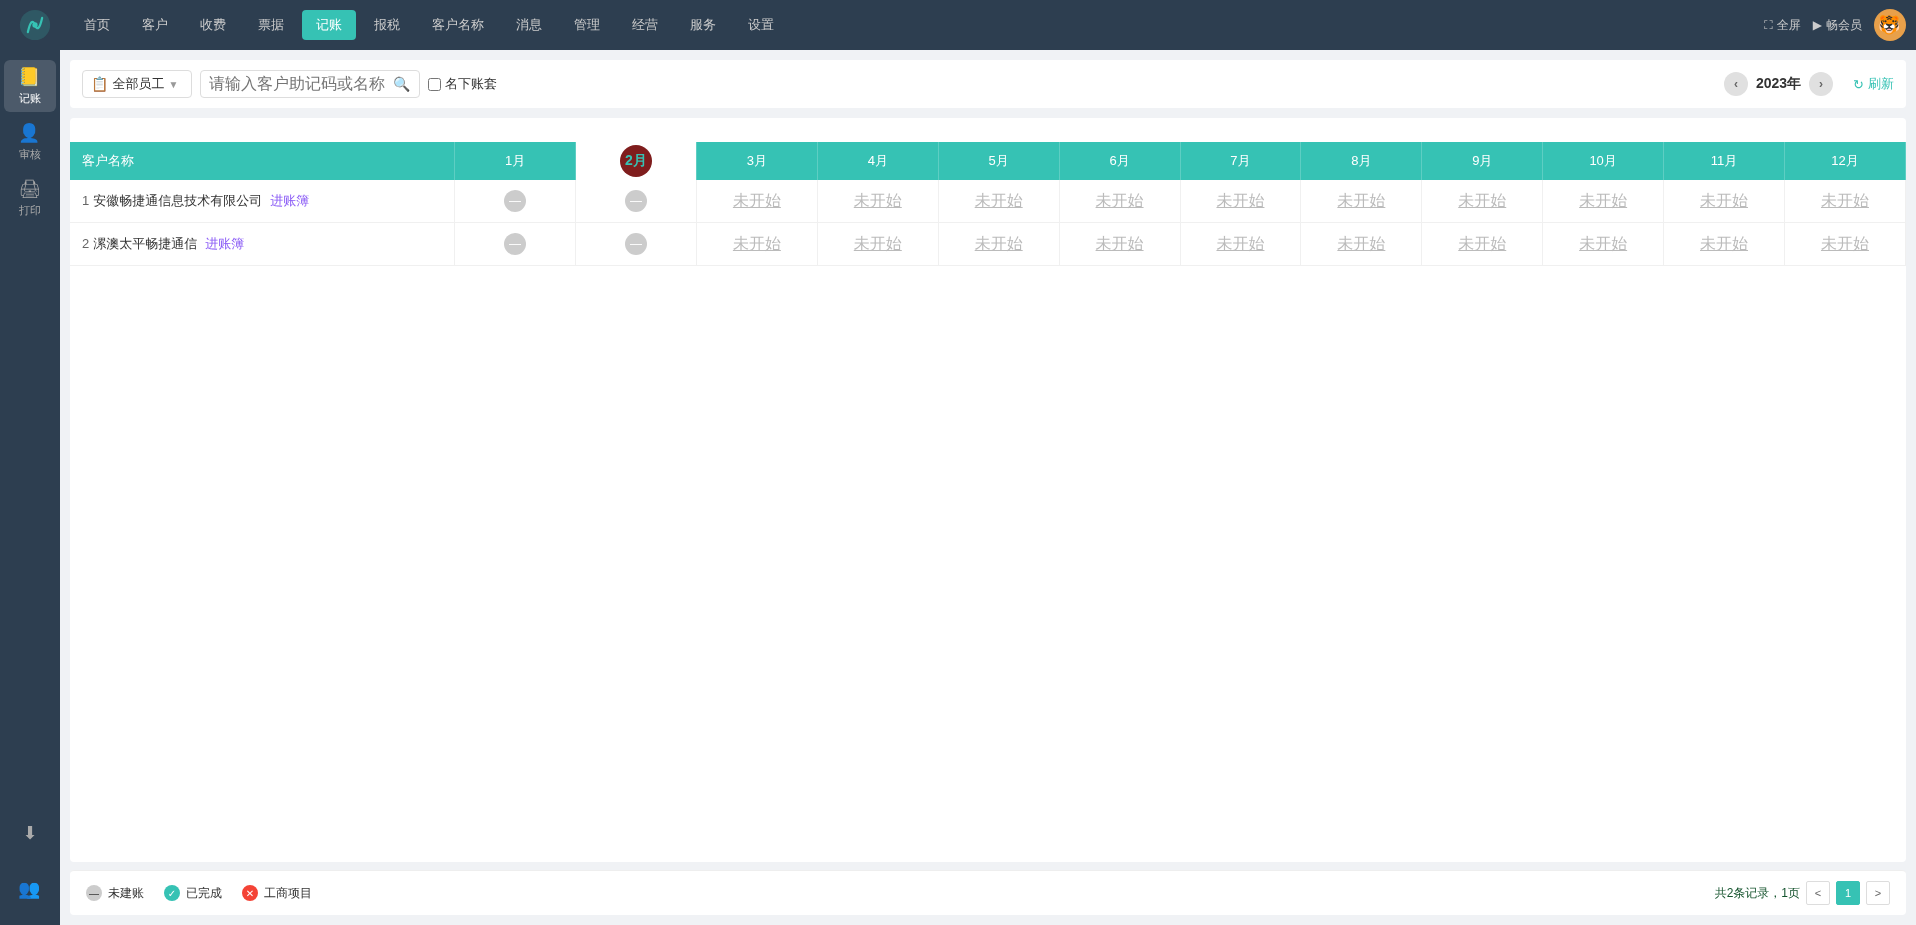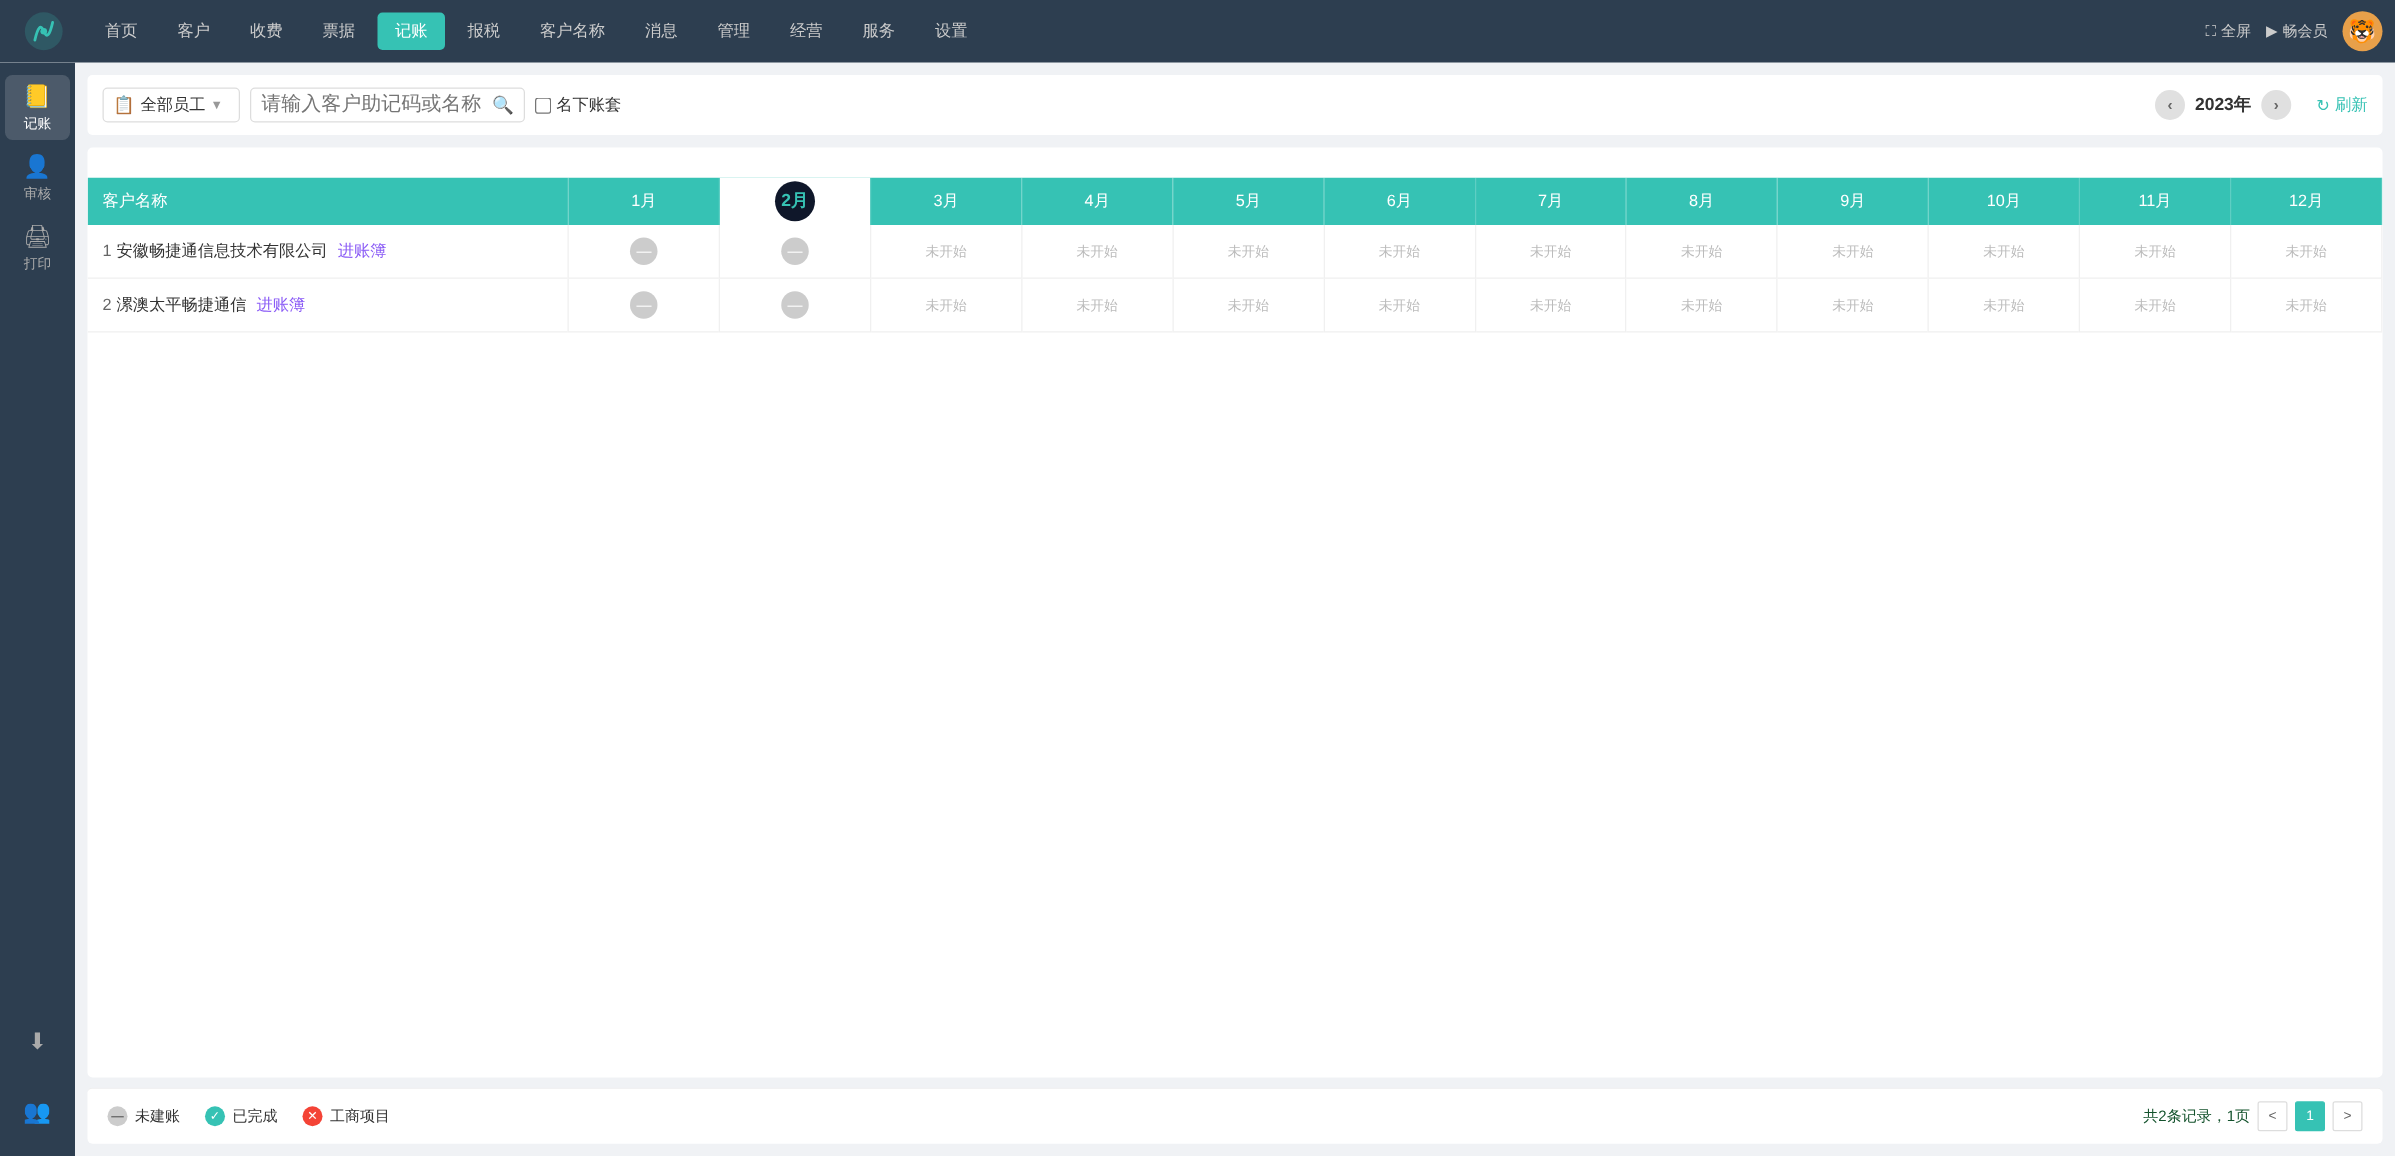--- a/index.html
+++ b/index.html
@@ -272,30 +272,30 @@
     }
     .status-circle {
       display: inline-flex;
       align-items: center;
       justify-content: center;
       width: 22px;
       height: 22px;
       border-radius: 50%;
       font-size: 14px;
     }
-    .status-notstarted { color: #bbb; font-size: 11px; }
+    .status-notstarted { color: #bbb; font-size: 16px; text-decoration: underline; }
     .status-minus { background: #ccc; color: #fff; }
 
     
     .feb-header {
       background: #fff !important;
       padding: 2px !important;
     }
     .feb-circle {
-      background: #0f172a;
+      background: #7f1d1d;
       color: #36c2b4;
       border-radius: 50%;
       width: 32px;
       height: 32px;
       display: inline-flex;
       align-items: center;
       justify-content: center;
       font-weight: bold;
       font-size: 14px;
     }

